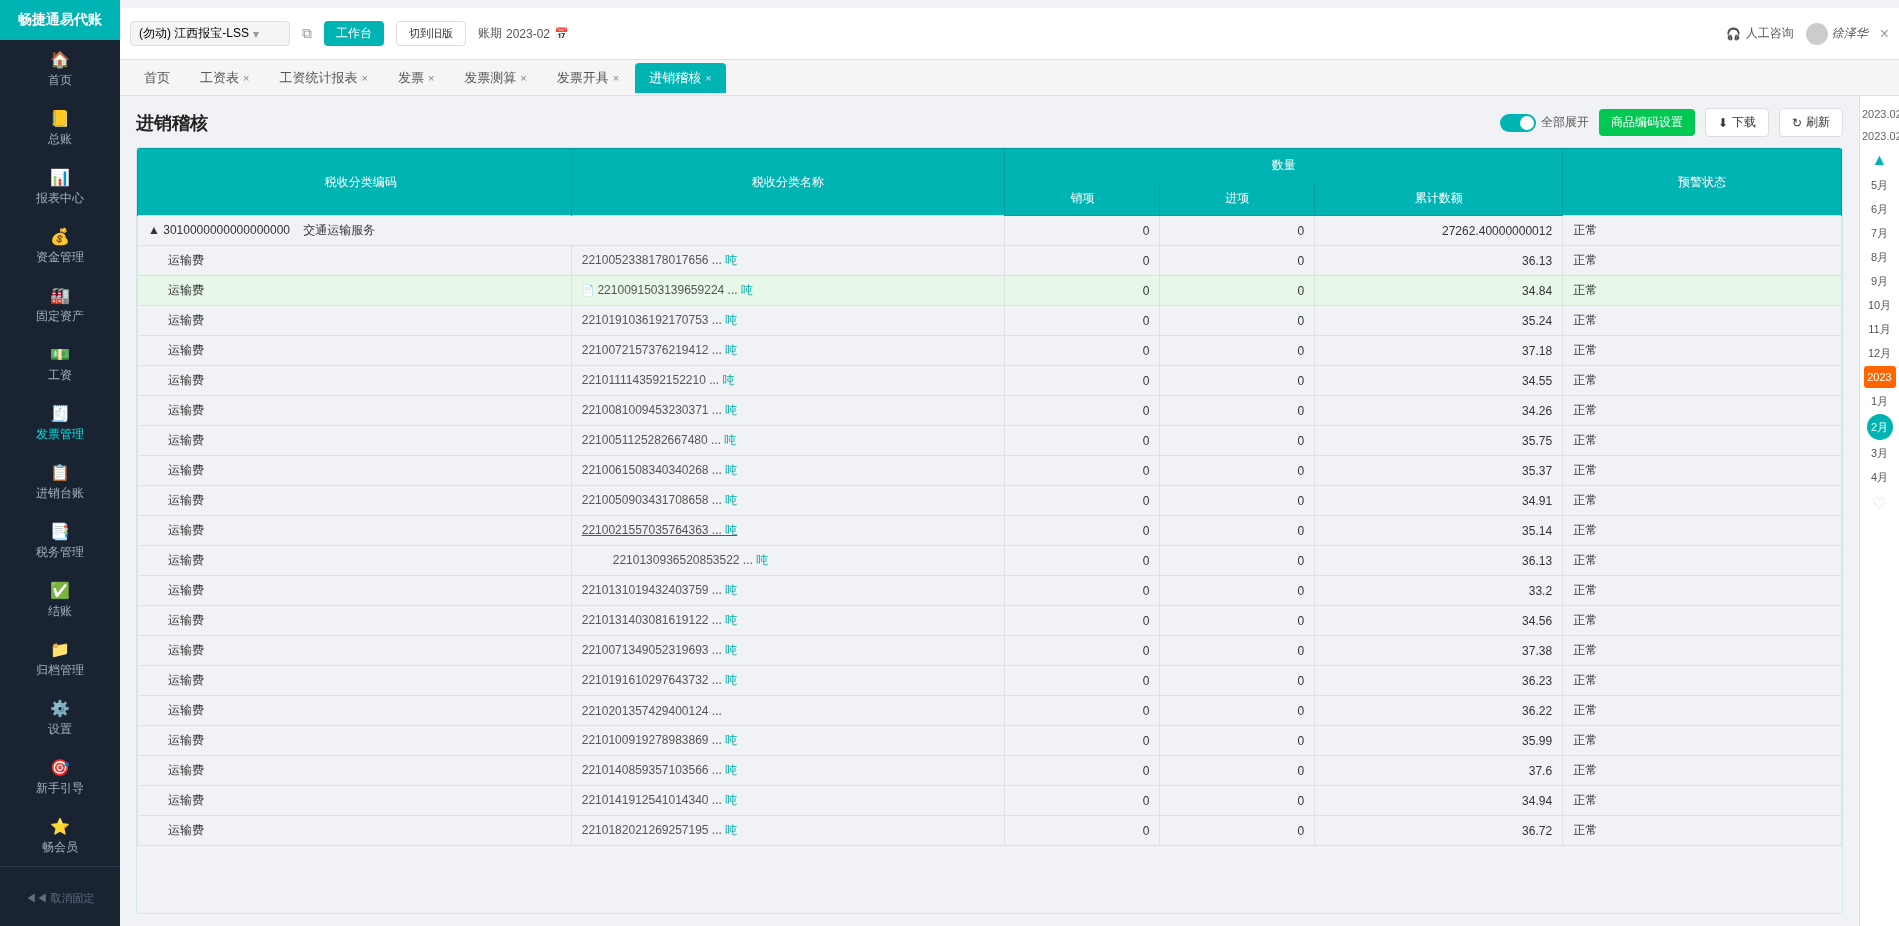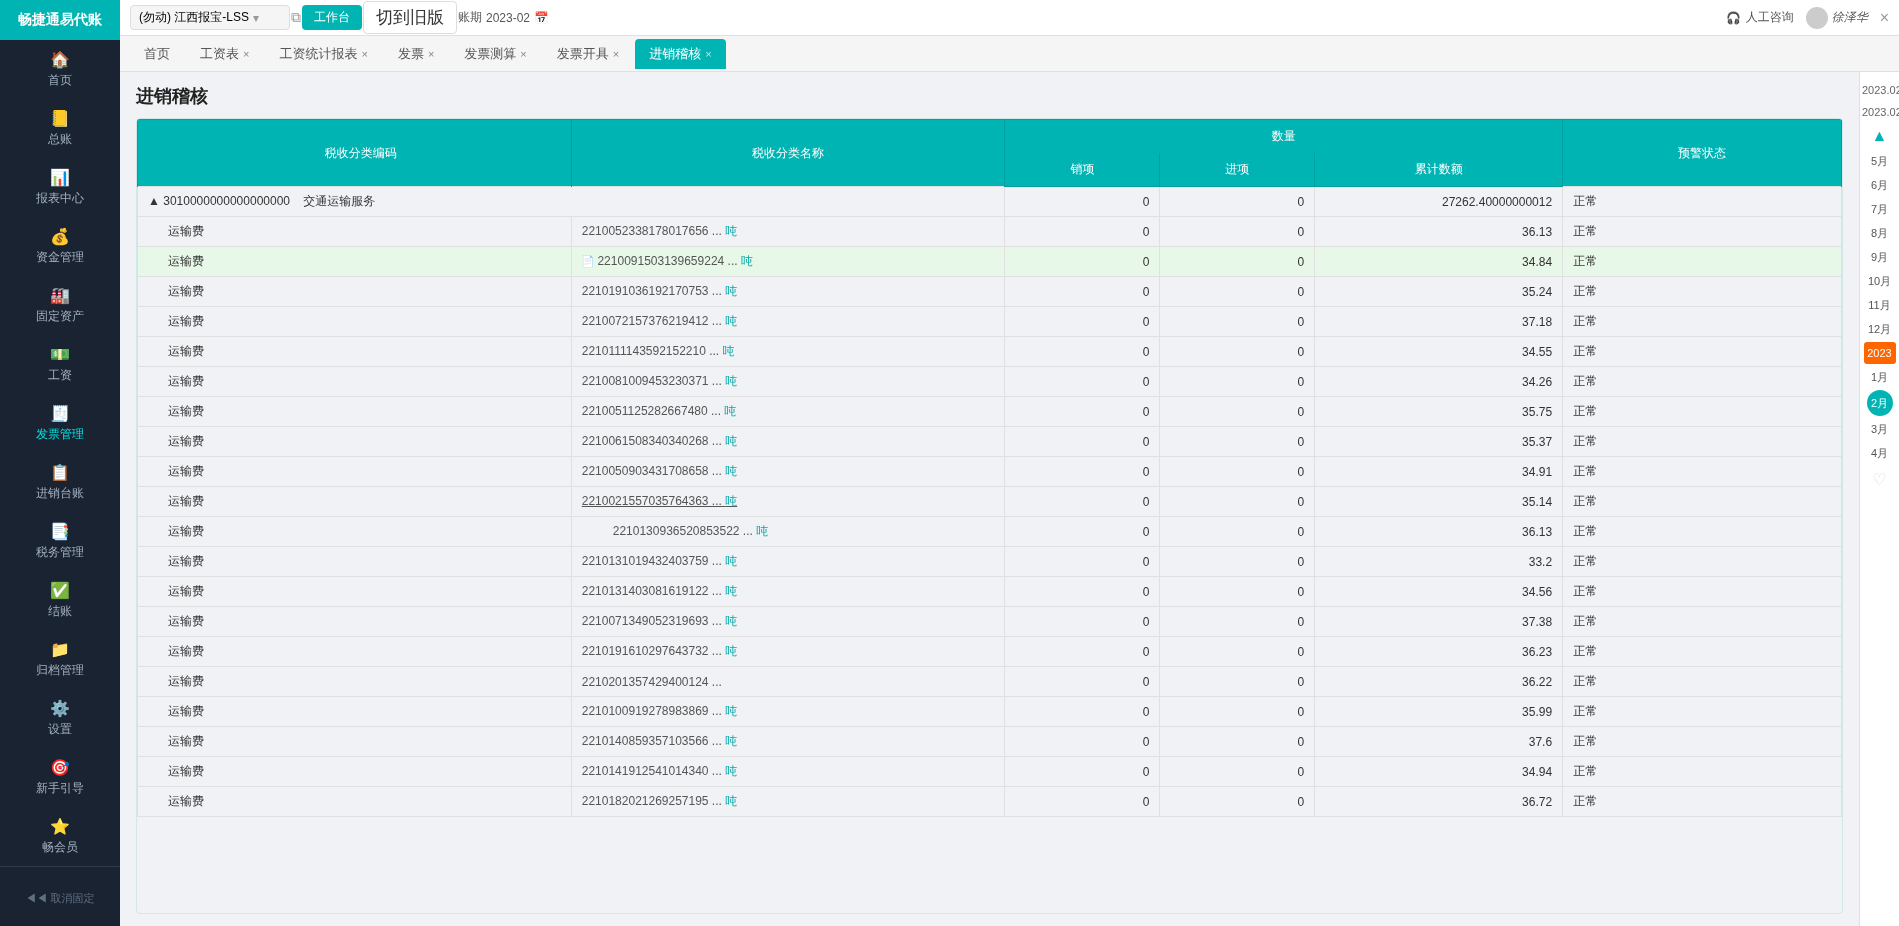--- a/index.html
+++ b/index.html
@@ -61,28 +61,29 @@
     
     .main {
       flex: 1;
       display: flex;
       flex-direction: column;
       overflow: hidden;
     }
 
     
     .topbar {
-      height: 36px;
+      height: 52px;
       background: #fff;
       border-bottom: 1px solid #e0e0e0;
       display: flex;
       align-items: center;
       padding: 0 10px;
-      gap: 1px;
+      gap: 12px;
       flex-shrink: 0;
+      margin-top: 8px;
     }
     .topbar-company {
       background: #f5f5f5;
       border: 1px solid #ddd;
       border-radius: 4px;
       padding: 3px 8px;
       font-size: 12px;
       display: flex;
       align-items: center;
       gap: 4px;
@@ -96,21 +97,21 @@
       padding: 4px 12px;
       font-size: 12px;
       cursor: pointer;
     }
     .topbar-btn-outline {
       background: white;
       color: #333;
       border: 1px solid #ddd;
       border-radius: 4px;
       padding: 4px 12px;
-      font-size: 17px;
+      font-size: 11px;
       cursor: pointer;
     }
     .topbar-period {
       display: flex;
       align-items: center;
       gap: 4px;
       font-size: 12px;
       color: #555;
     }
     .topbar-right {
@@ -464,20 +465,39 @@
       <span>进销稽核</span>
       <span class="close-icon">×</span>
     </div>
   </div>
 
   <div class="content">
     <div class="page">
 
       <div class="page-header">
         <h1 class="page-title">进销稽核</h1>
+        <div class="page-actions">
+          <div class="toggle-btn">
+            <div class="toggle-track">
+              <div class="toggle-thumb"></div>
+            </div>
+            <span>全部展开</span>
+          </div>
+          <button class="action-btn">
+            <span>商品编码设置</span>
+          </button>
+          <button class="action-btn-outline">
+            <span>⬇</span>
+            <span>下载</span>
+          </button>
+          <button class="action-btn-outline">
+            <span>↻</span>
+            <span>刷新</span>
+          </button>
+        </div>
       </div>
 
       <div class="table-container">
         <table>
           <thead>
             <tr>
               <th rowspan="2" style="width:280px;padding-left:23px;">
                 <span>税收分类编码</span>
               </th>
               <th rowspan="2" style="width:280px;">

